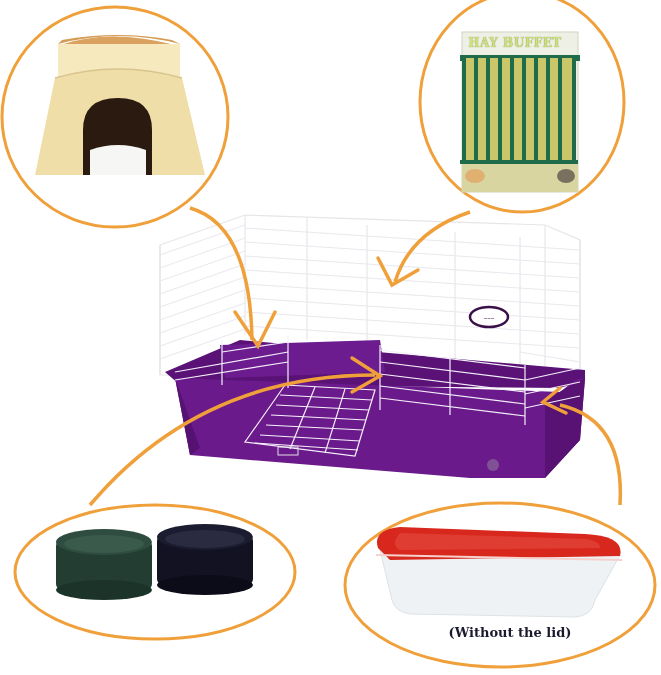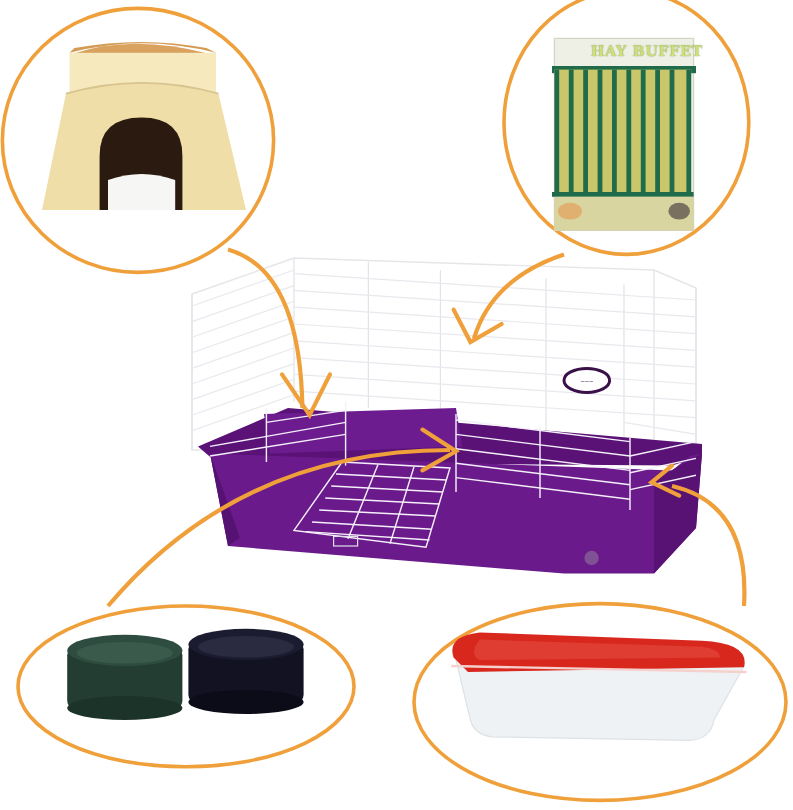--- a/index.html
+++ b/index.html
@@ -1,19 +1,19 @@
 <!DOCTYPE html>
 <html><head>
   <meta charset="utf-8">
   <style>
     html, body { margin:0; padding:0; background:#ffffff; }
     #stage { position:relative; width:661px; height:675px; overflow:hidden; background:#fff; font-family:"Liberation Serif", serif; }
     svg.full { position:absolute; left:0; top:0; width:661px; height:675px; }
     .caption { position:absolute; left:430px; top:625px; width:160px; text-align:center; font-family:"DejaVu Serif","Liberation Serif", serif; font-weight:bold; font-size:13px; color:#1a1a2e; }
-    .hay-title { position:absolute; left:484px; top:36px; width:110px; text-align:center; font-family:"DejaVu Serif","Liberation Serif", serif; font-weight:bold; font-size:12px; color:#cfe07a; letter-spacing:0.5px; text-shadow:0 0 1px #5f7a2a; }
+    .hay-title { position:absolute; left:460px; top:36px; width:110px; text-align:center; font-family:"DejaVu Serif","Liberation Serif", serif; font-weight:bold; font-size:12px; color:#cfe07a; letter-spacing:0.5px; text-shadow:0 0 1px #5f7a2a; }
   </style>
 </head>
 <body>
 
 <div id="stage">
   <svg class="full" viewBox="0 0 661 675">
 
     <g>
 
       <g stroke="#e6e6ea" stroke-width="1.2" fill="none">
@@ -167,13 +167,14 @@
         <path d="M400,533 L585,539 Q600,541 600,548 L400,550 Q390,545 400,533 Z" fill="#e4463a" opacity="0.7"></path>
         <path d="M376,555 L622,560" stroke="#f6d0cc" stroke-width="2"></path>
       </g>
     </g>
 
     <path d="M620,505 Q625,420 560,405" stroke="#f0a03a" stroke-width="3.5" fill="none"></path>
     <path d="M560,388 L543,402 L566,413" stroke="#f0a03a" stroke-width="3.5" fill="none" stroke-linecap="round"></path>
   </svg>
 
   <div class="hay-title">HAY BUFFET</div>
+  <div class="caption">(Without the lid)</div>
 </div>
 
 </body></html>

